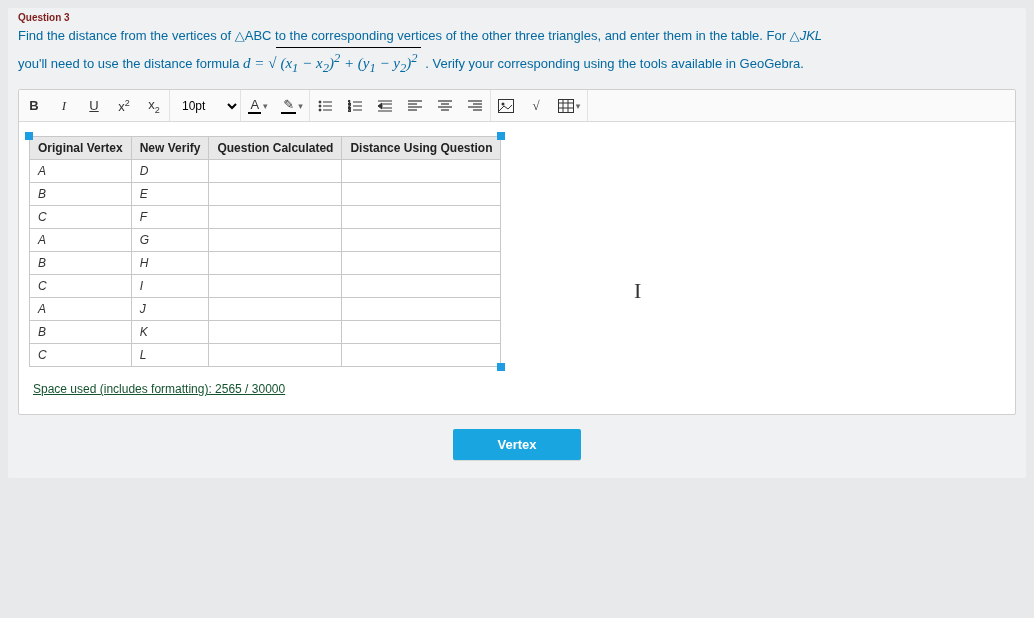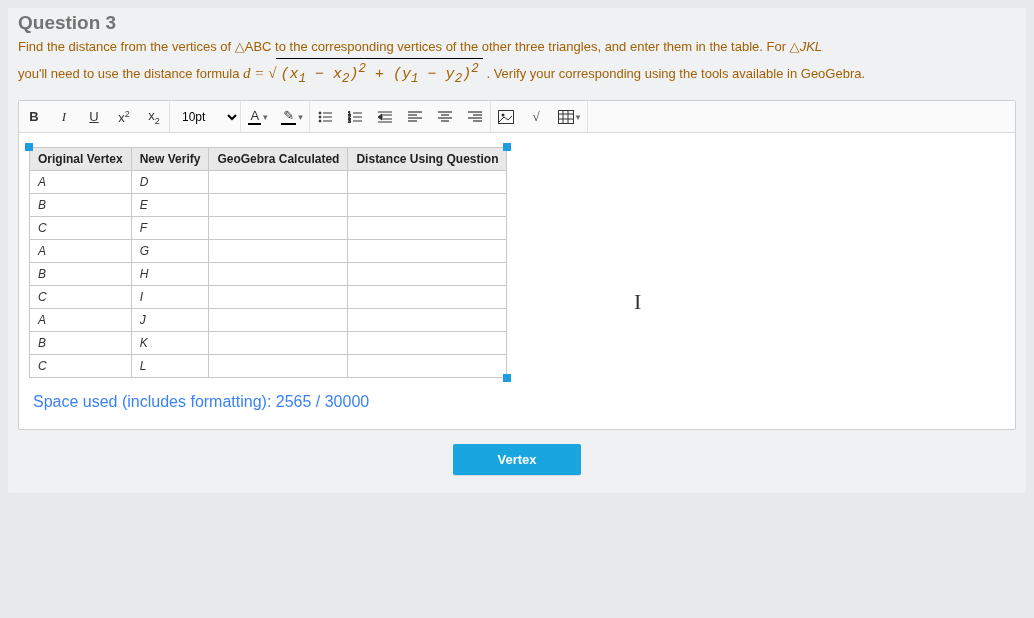--- a/index.html
+++ b/index.html
@@ -1,40 +1,40 @@
 <!DOCTYPE html>
 <html><head>
 <meta charset="utf-8">
 <style>
 * { box-sizing: border-box; margin: 0; padding: 0; }
 body { font-family: Arial, sans-serif; background: #e8e9ea; padding: 8px; color: #222; font-size: 13px; }
 .page { background: #f0f1f2; border-radius: 2px; }
 .question-head { padding: 4px 10px 2px 10px; }
-.q-title { font-weight: bold; font-size: 19px; color: #737373; }
-.q-prompt { font-size: 13px; color: #a16207; line-height: 1.7; margin-top: 2px; }
+.q-title { font-weight: bold; font-size: 10px; color: #7f1d1d; }
+.q-prompt { font-size: 13px; color: #0369a1; line-height: 1.7; margin-top: 2px; }
 .jkl { font-style: italic; }
 .formula { font-style: italic; font-family: 'Times New Roman', serif; font-size: 15px; }
-.sqrt-wrap { display: inline-block; border-top: 1px solid #000; padding: 0 4px; font-family: Liberation Mono, monospace; }
+.sqrt-wrap { display: inline-block; border-top: 1px solid #000; padding: 0 4px; }
 .editor { border: 1px solid #cfcfcf; margin: 8px 10px 0 10px; background: #fff; border-radius: 2px; }
 .toolbar { display: flex; align-items: center; border-bottom: 1px solid #d9d9d9; background: #fafafa; height: 32px; overflow: hidden; }
 .tb-group { display: flex; align-items: center; border-right: 1px solid #e2e2e2; height: 100%; }
 .tb-btn { width: 30px; height: 32px; display: flex; align-items: center; justify-content: center; cursor: pointer; color: #333; }
 .tb-select { height: 32px; border: none; background: transparent; font-size: 12px; padding: 0 18px 0 8px; cursor: pointer; }
 .dd { font-size: 9px; margin-left: 2px; color: #666; }
 .content-area { padding: 14px 10px 8px 10px; min-height: 240px; position: relative; }
 .data-table { border-collapse: collapse; font-size: 12px; color: #333; }
 .data-table th { background: #e8e8e8; font-weight: bold; border: 1px solid #c8c8c8; padding: 4px 8px; font-style: normal; font-size: 12px; color: #222; text-align: right; }
 .data-table td { border: 1px solid #c8c8c8; padding: 4px 8px; font-style: italic; height: 20px; }
 .sel-wrap { display: inline-block; position: relative; }
 .sel-handle { width: 8px; height: 8px; background: #1e9de3; position: absolute; }
 .h-tl { top: -4px; left: -4px; }
 .h-br { bottom: -4px; right: -4px; }
 .h-tr { top: -4px; right: -4px; }
 .cursor-i { position: absolute; left: 615px; top: 156px; font-family: 'Times New Roman', serif; font-size: 22px; color: #333; }
-.space-line { font-size: 16px; color: #3b82f6; margin: 4px 0 10px 4px; }
+.space-line { font-size: 12px; color: #14532d; margin: 4px 0 10px 4px; text-decoration: underline; }
 .submit-row { text-align: center; padding: 14px 0 18px 0; }
 .submit-btn { display: inline-block; background: #19a6e0; color: #fff; font-size: 13px; font-weight: bold; padding: 8px 44px; border-radius: 2px; cursor: pointer; box-shadow: 0 1px 0 rgba(0,0,0,0.1); }
 .sup { font-size: 9px; vertical-align: super; }
 .sub { font-size: 9px; vertical-align: sub; }
 svg { display: block; }
 </style>
 </head>
 <body>
 
 <div class="page">
@@ -171,21 +171,21 @@
     <div class="content-area">
       <div class="sel-wrap">
         <div class="sel-handle h-tl"></div>
         <div class="sel-handle h-tr"></div>
         <div class="sel-handle h-br"></div>
         <table class="data-table">
           <thead>
             <tr>
               <th>Original Vertex</th>
               <th>New Verify</th>
-              <th>GeoGebra Calculated</th>
+              <th>Question Calculated</th>
               <th>Distance Using Question</th>
             </tr>
           </thead>
           <tbody>
             <tr>
                 <td>A</td>
                 <td>D</td>
                 <td style="min-width:130px"></td>
                 <td style="min-width:150px"></td>
               </tr>

